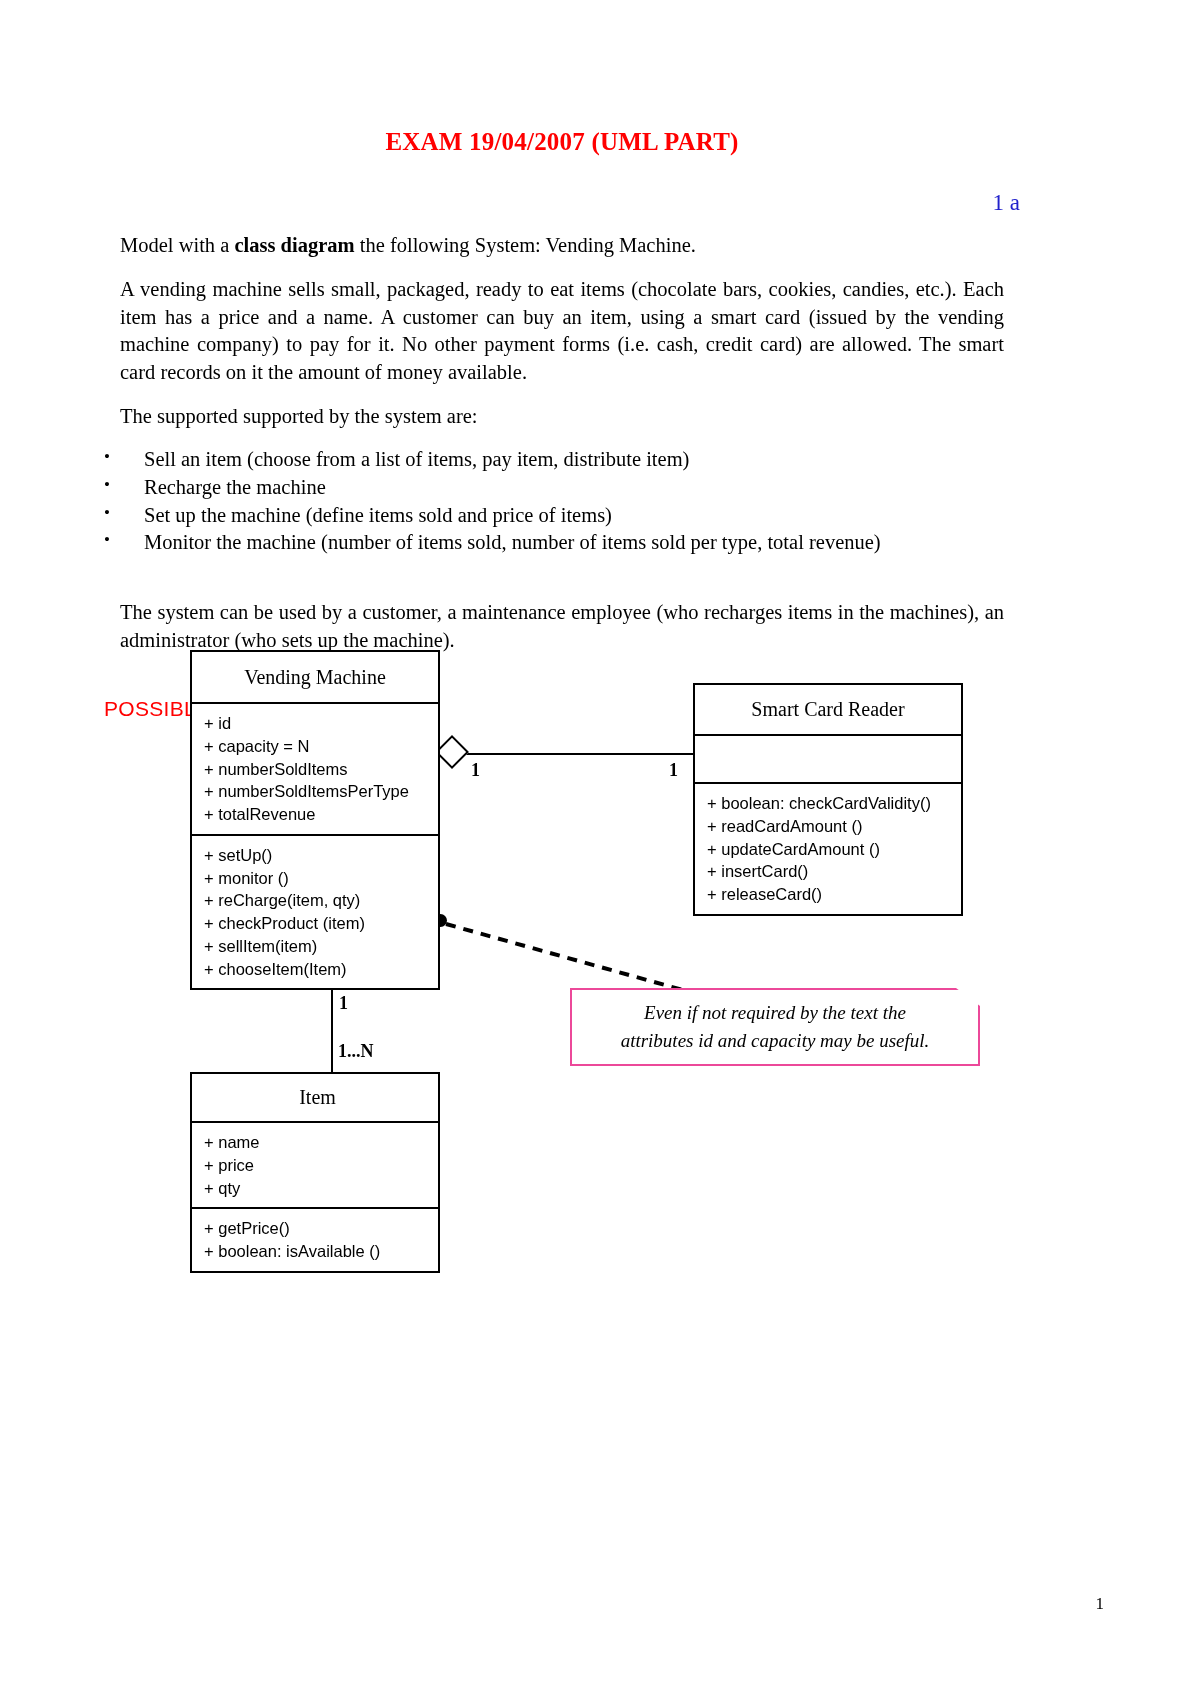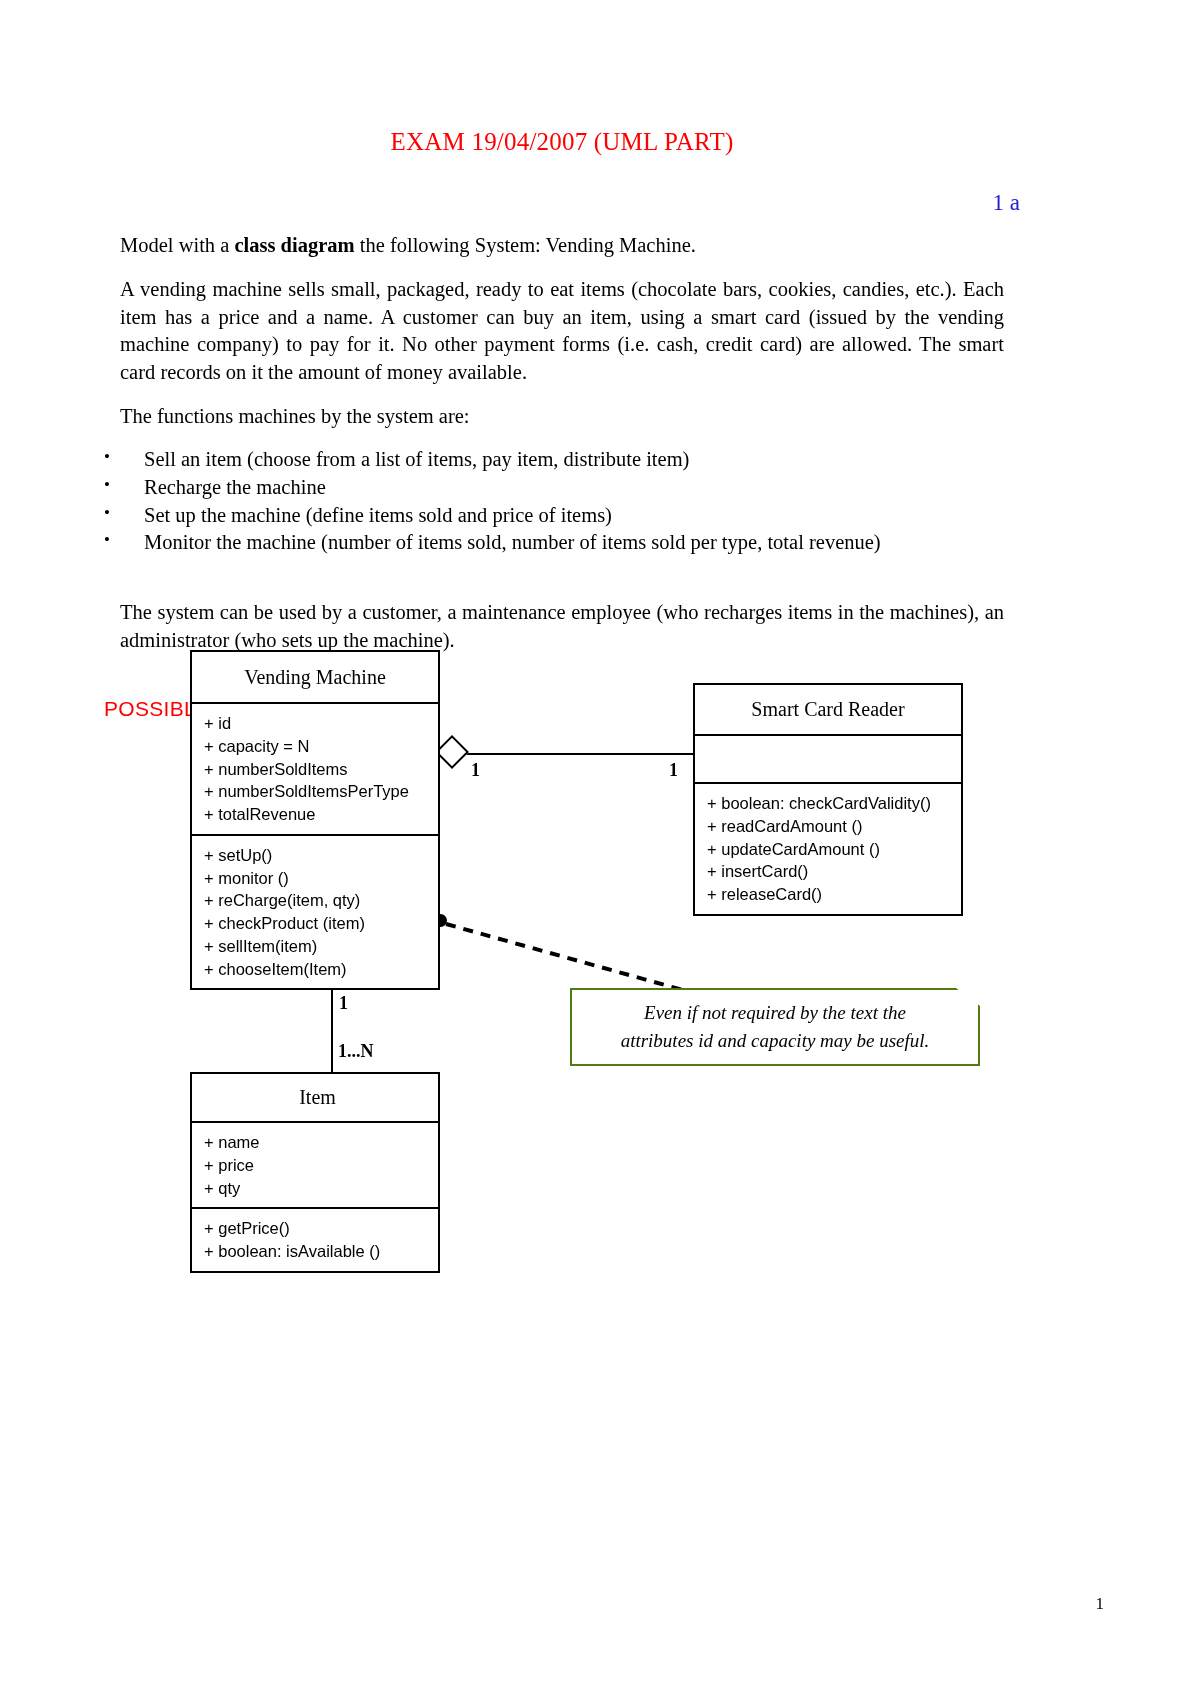--- a/index.html
+++ b/index.html
@@ -27,21 +27,21 @@
   .content {
     position: absolute;
     left: 104px;
     top: 128px;
     width: 916px;
   }
 
   .doc-title {
     text-align: center;
     color: #ff0000;
-    font-weight: normal;
+    font-weight: bold;
     font-size: 25px;
     font-family: "Liberation Serif", "DejaVu Serif", serif;
     letter-spacing: 0.2px;
     margin: 0 0 34px 0;
   }
 
   .section-num {
     color: #2222cc;
     font-size: 23px;
     font-family: "Liberation Serif", "DejaVu Serif", serif;
@@ -158,21 +158,21 @@
   }
   #item-class .uml-name { padding: 12px 1px 12px 6px; }
 
   
   .uml-note {
     position: absolute;
     left: 570px;
     top: 988px;
     width: 410px;
     height: 78px;
-    border: 2px solid #4d7c0f;
+    border: 2px solid #ec4899;
     background: #fff;
     box-sizing: border-box;
     display: flex;
     align-items: center;
     justify-content: center;
   }
   .uml-note .note-text {
     font-family: "Liberation Serif", "DejaVu Serif", serif;
     font-style: italic;
     font-size: 19px;
@@ -248,21 +248,21 @@
   <div class="content">
 
     <div class="doc-title">EXAM 19/04/2007 (UML PART)</div>
 
     <div class="section-num">1 a</div>
 
     <p class="body-line"><span>Model with a </span><span class="bold-inline">class diagram</span><span> the following System: Vending Machine.</span></p>
 
     <p class="body-line justified">A vending machine sells small, packaged, ready to eat items (chocolate bars, cookies, candies, etc.). Each item has a price and a name. A customer can buy an item, using a smart card (issued by the vending machine company) to pay for it. No other payment forms (i.e. cash, credit card) are allowed. The smart card records on it the amount of money available.</p>
 
-    <p class="body-line">The functions machines by the system are:</p>
+    <p class="body-line">The supported supported by the system are:</p>
 
     <ul class="fn-list">
       <li><span class="bullet">•</span><span>Sell an item (choose from a list of items, pay item, distribute item)</span></li>
       <li><span class="bullet">•</span><span>Recharge the machine</span></li>
       <li><span class="bullet">•</span><span>Set up the machine (define items sold and price of items)</span></li>
       <li><span class="bullet">•</span><span>Monitor the machine (number of items sold, number of items sold per type, total revenue)</span></li>
     </ul>
 
     <div class="spacer-para"></div>
 

